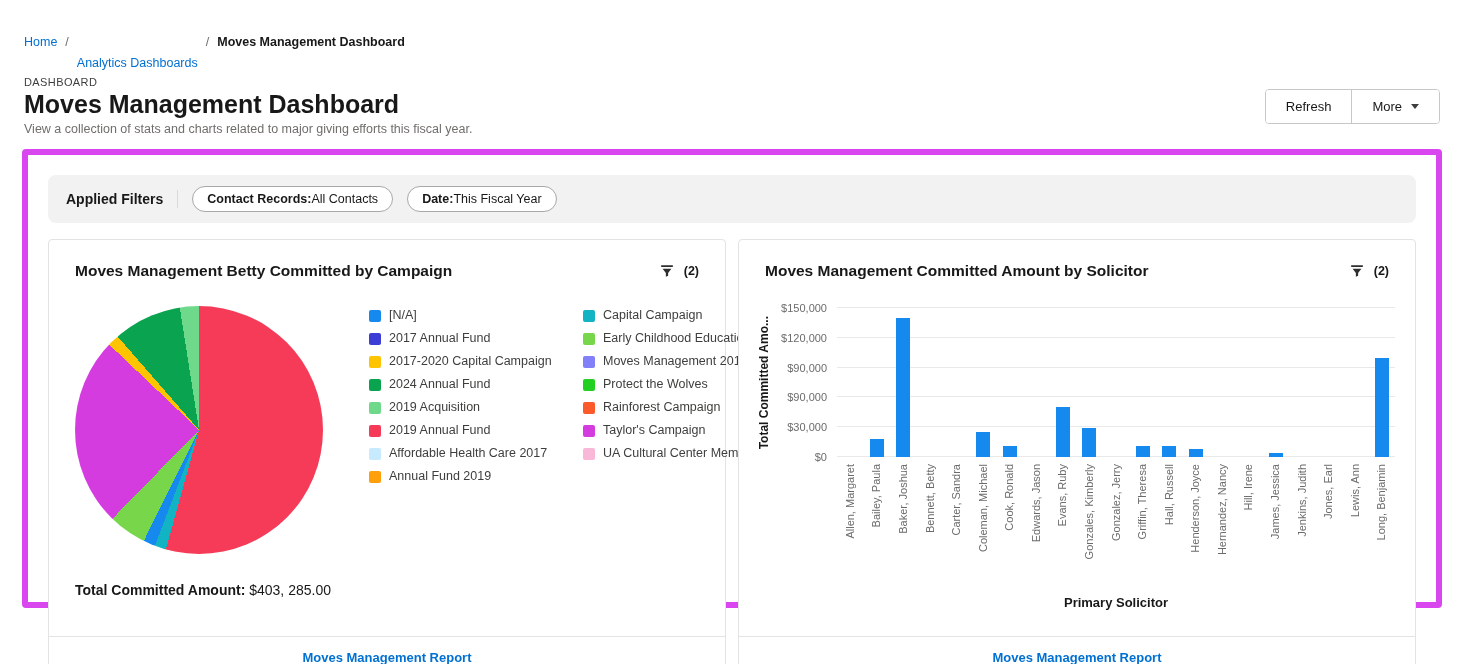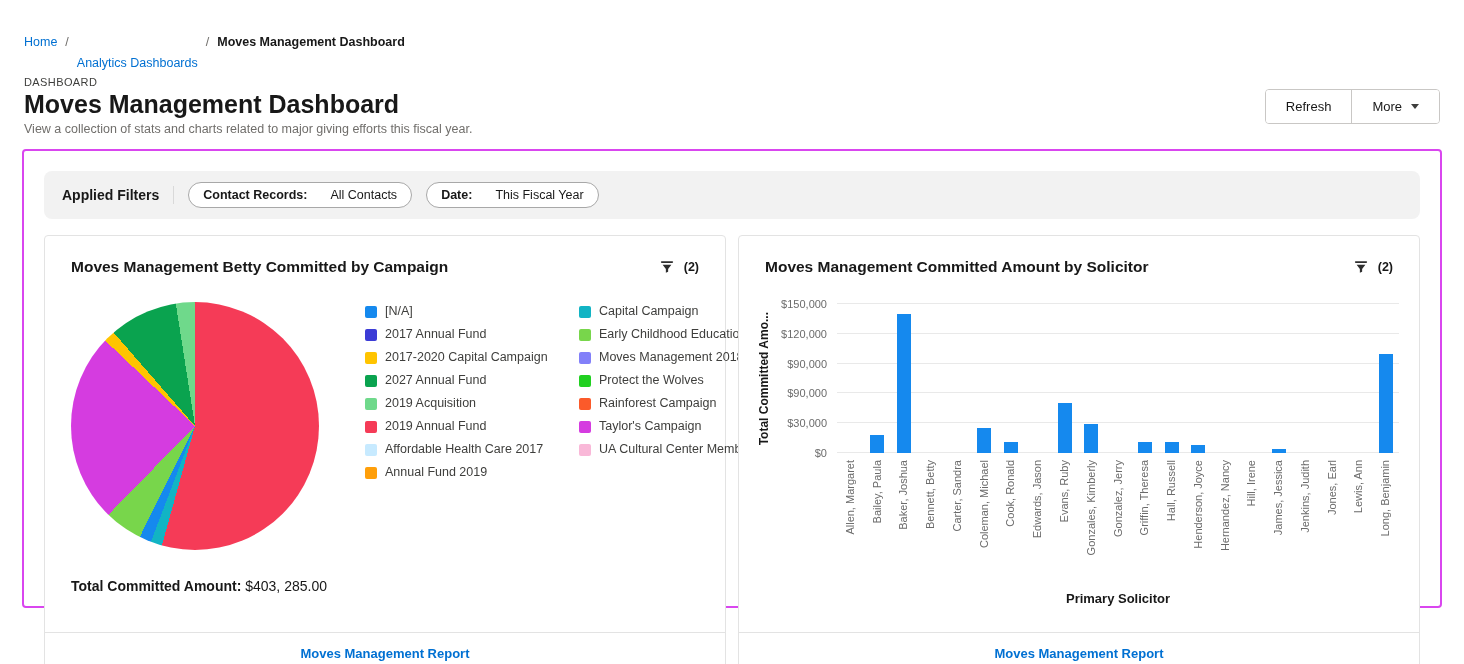--- a/index.html
+++ b/index.html
@@ -21,28 +21,28 @@
   .header-row { display:flex; justify-content:space-between; align-items:center; padding:2px 24px 0; }
   .eyebrow { font-size:11px; color:#3e3e3c; letter-spacing:.4px; }
   h1 { font-size:25px; margin:2px 0 3px; font-weight:700; color:#181818; }
   .subtitle { font-size:12.5px; color:#706e6b; }
   .btn-group { display:flex; border:1px solid #c9c7c5; border-radius:4px; background:#fff; overflow:hidden; }
   .btn { background:#fff; border:none; padding:9px 20px; font-family:inherit; font-size:13px; color:#181818; cursor:pointer; display:flex; align-items:center; gap:9px; }
   .btn + .btn { border-left:1px solid #c9c7c5; }
   .caret { width:0; height:0; border-left:4px solid transparent; border-right:4px solid transparent; border-top:5px solid #3e3e3c; display:inline-block; }
 
   
-  .container { margin:13px 22px 0; border:2px solid #d946ef; border-radius:4px; background:#fff; padding:20px; height:459px; }
+  .container { margin:13px 22px 0; border:6px solid #d946ef; border-radius:4px; background:#fff; padding:20px; height:459px; }
 
   
   .filters-bar { background:#f2f2f2; border-radius:8px; padding:11px 18px; display:flex; align-items:center; gap:14px; }
   .filters-label { font-size:14px; font-weight:700; }
   .vdivider { width:1px; height:18px; background:#d9d9d9; }
   .pills { display:flex; gap:14px; }
-  .pill { background:#fff; border:1px solid #a8a8a8; border-radius:15px; padding:5px 14px; font-size:12.5px; display:flex; gap:23px; align-items:flex-end; cursor:pointer; }
+  .pill { background:#fff; border:1px solid #a8a8a8; border-radius:15px; padding:5px 14px; font-size:12.5px; display:flex; gap:0; align-items:flex-end; cursor:pointer; }
   .pill .pfx { font-weight:700; }
 
   
   .cards { display:flex; gap:12px; margin-top:16px; }
   .card { flex:1; border:1px solid #e3e3e3; border-radius:4px; background:#fff; height:440px; display:flex; flex-direction:column; min-width:0; }
   .card-header { display:flex; justify-content:space-between; align-items:center; padding:22px 26px 4px; }
   .card-title { font-size:15.5px; font-weight:700; }
   .filter-ind { display:flex; align-items:center; gap:10px; font-size:12.5px; font-weight:700; color:#181818; }
   .filter-ind svg { display:block; }
   .card-footer { margin-top:auto; border-top:1px solid #e3e3e3; text-align:center; padding:13px 0; }
@@ -143,21 +143,21 @@
                 <div class="legend-item">
                   <span class="swatch" style="background: rgb(60, 60, 214);"></span>
                   <span>2017 Annual Fund</span>
                 </div>
                 <div class="legend-item">
                   <span class="swatch" style="background: rgb(255, 196, 0);"></span>
                   <span>2017-2020 Capital Campaign</span>
                 </div>
                 <div class="legend-item">
                   <span class="swatch" style="background: rgb(10, 163, 79);"></span>
-                  <span>2027 Annual Fund</span>
+                  <span>2024 Annual Fund</span>
                 </div>
                 <div class="legend-item">
                   <span class="swatch" style="background: rgb(111, 217, 139);"></span>
                   <span>2019 Acquisition</span>
                 </div>
                 <div class="legend-item">
                   <span class="swatch" style="background: rgb(245, 59, 87);"></span>
                   <span>2019 Annual Fund</span>
                 </div>
                 <div class="legend-item">

